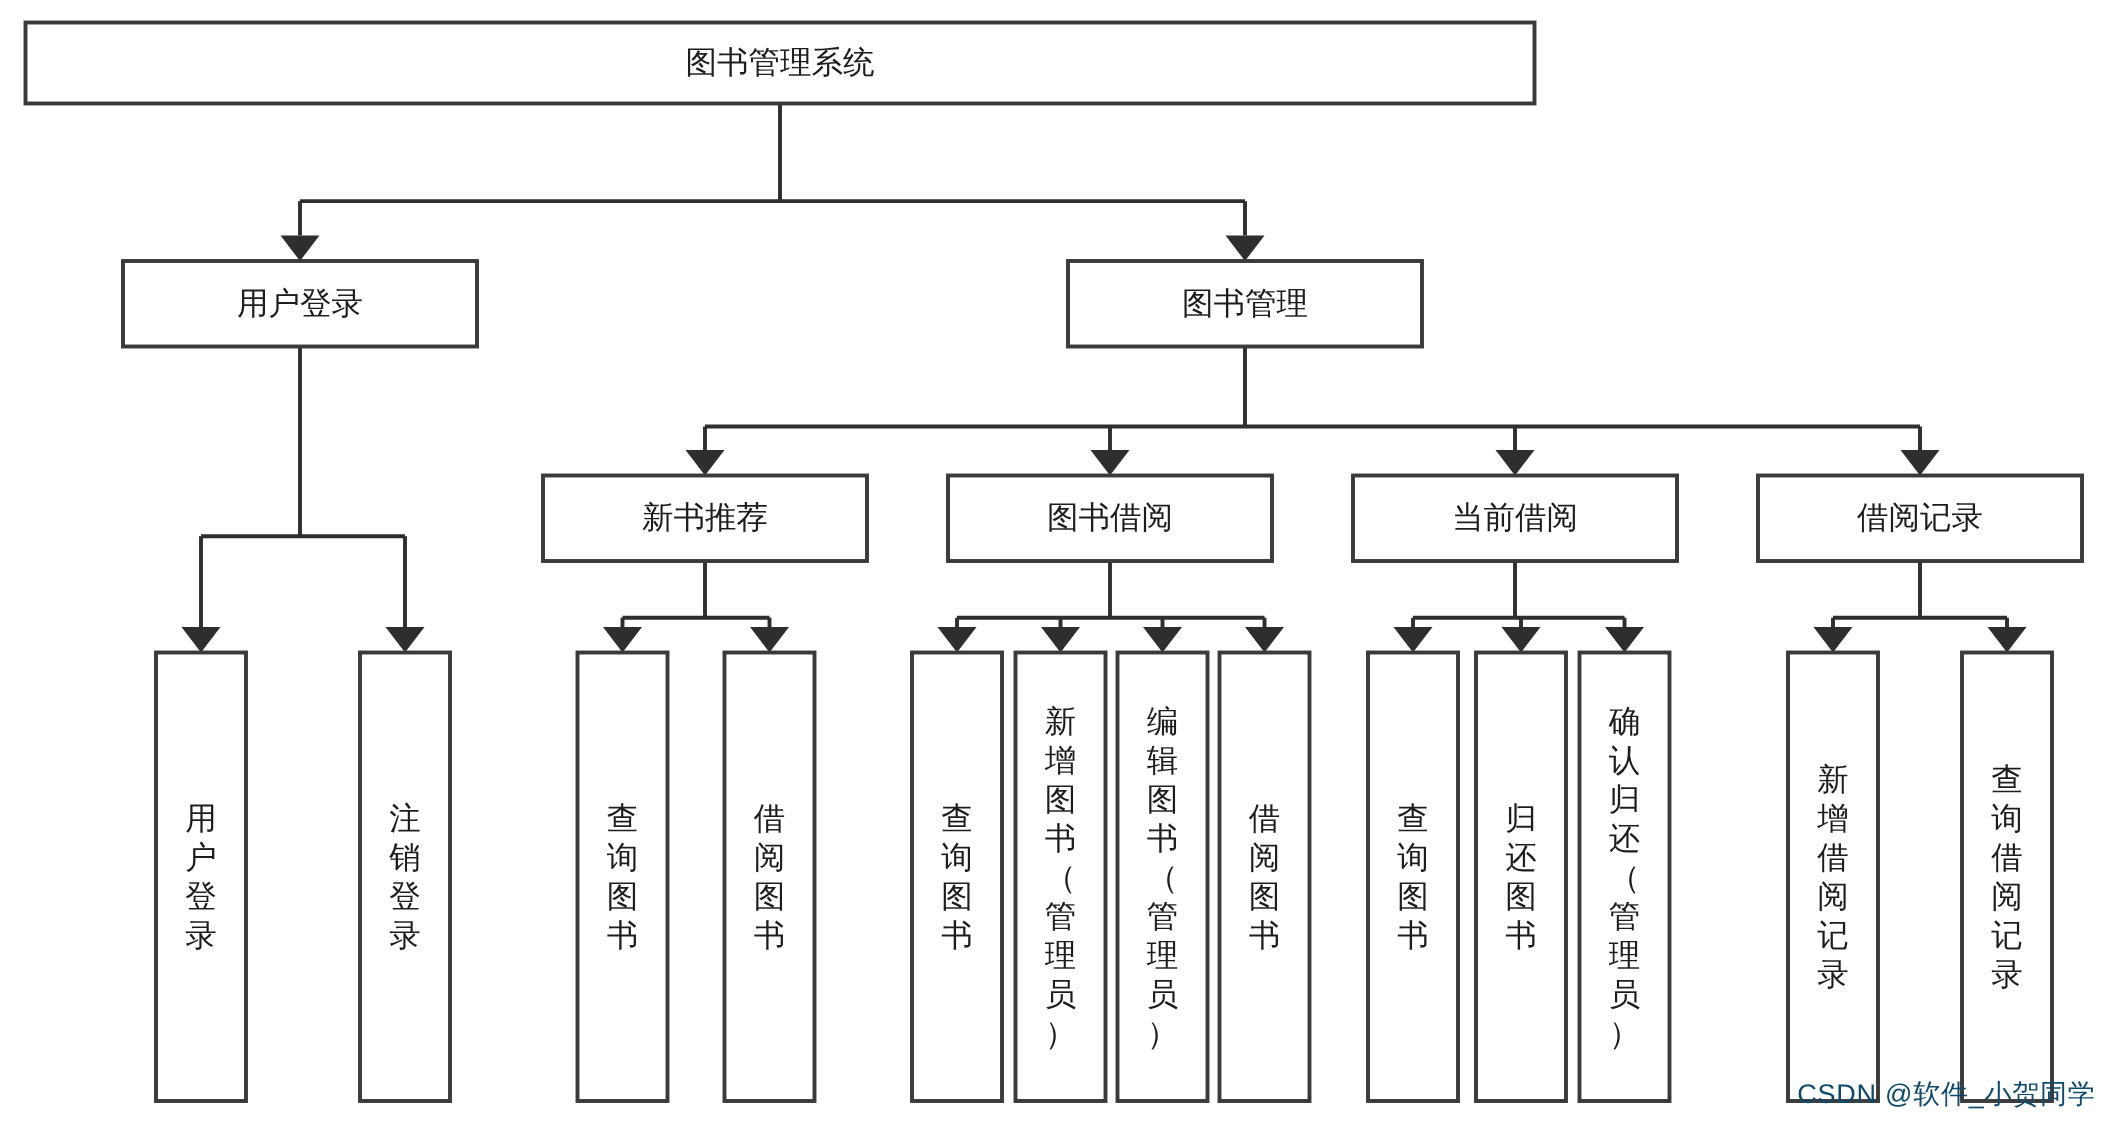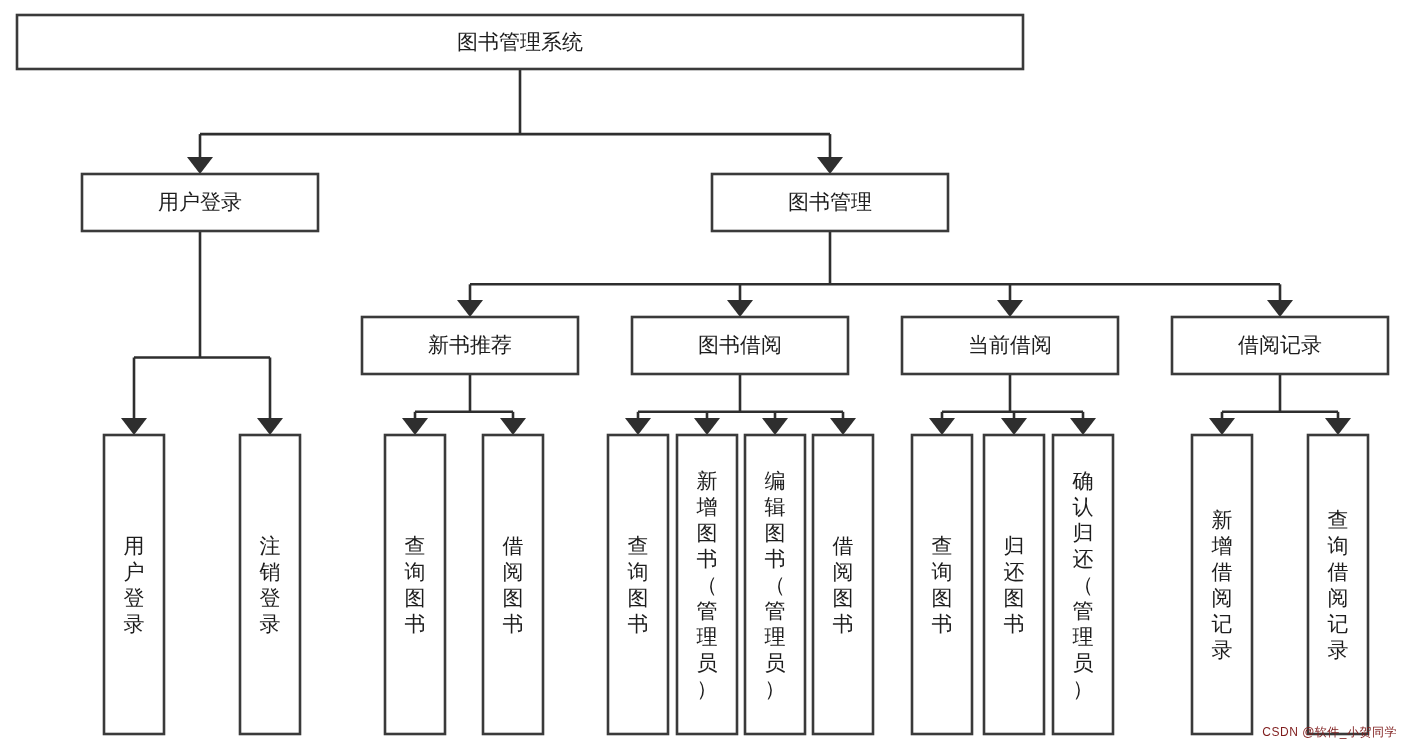--- a/index.html
+++ b/index.html
@@ -52,22 +52,22 @@
     font-family: "Liberation Sans", "DejaVu Sans", sans-serif;
     font-size: 21px;
     fill: #1d1d1d;
     text-anchor: middle;
   }
   .watermark {
     position: absolute;
     right: 8px;
     bottom: 6px;
     font-family: "Liberation Sans", "DejaVu Sans", sans-serif;
-    font-size: 12px;
-    color: #7f1d1d;
+    font-size: 18px;
+    color: #0c4a6e;
     letter-spacing: 0.5px;
     white-space: nowrap;
     user-select: none;
   }
 </style>
 </head>
 <body>
 
 <div id="diagram-root">
 

